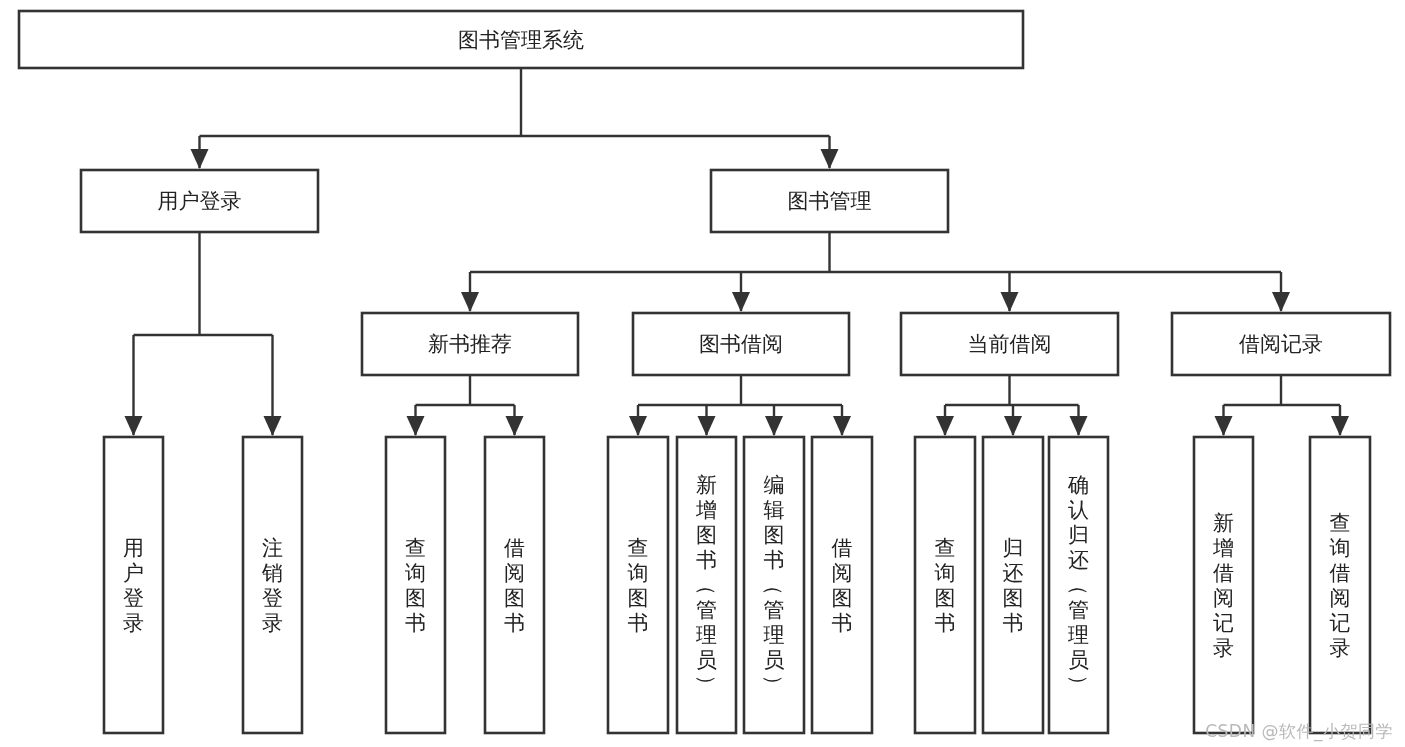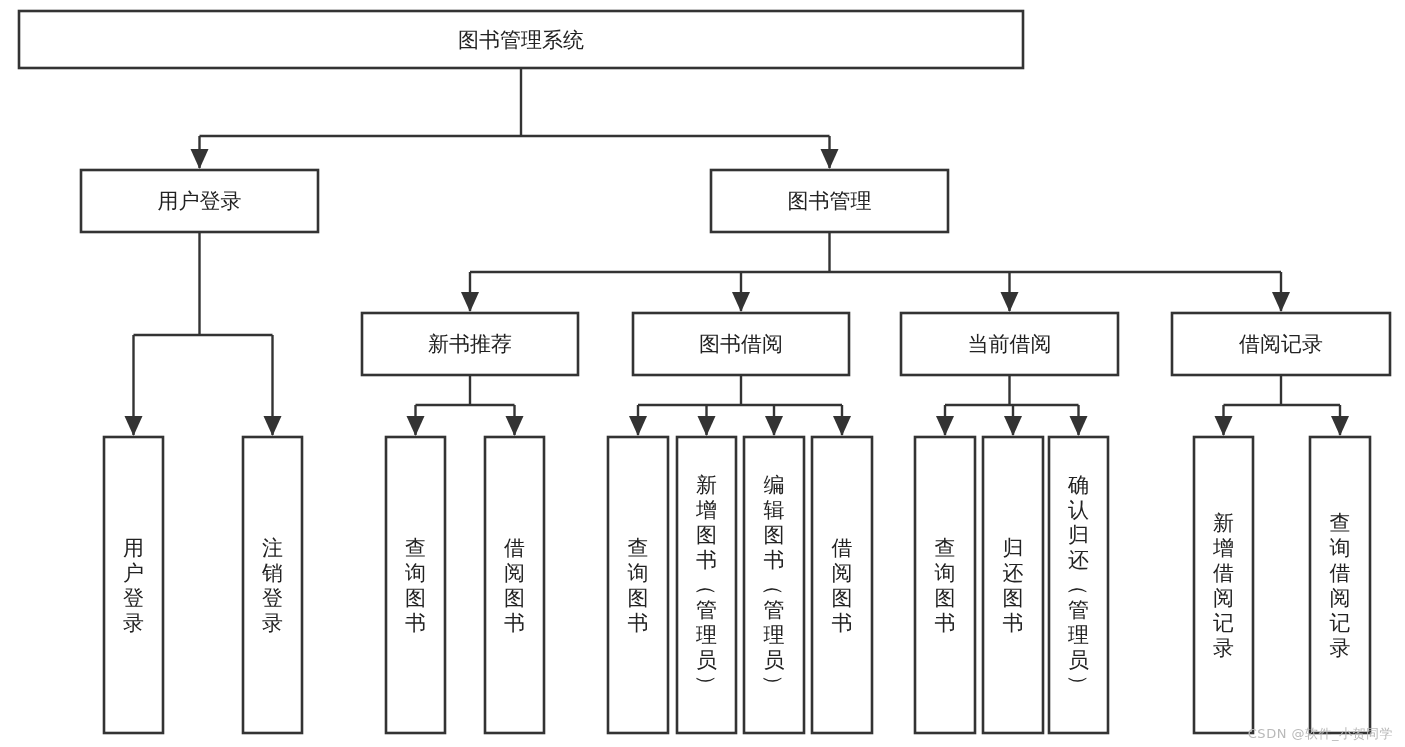--- a/index.html
+++ b/index.html
@@ -51,21 +51,21 @@
   }
   .edge-arrow {
     fill: #333333;
     stroke: none;
   }
   .watermark-text {
     position: absolute;
     right: 12px;
     bottom: 4px;
     font-family: "DejaVu Sans", "Liberation Sans", sans-serif;
-    font-size: 13px;
+    font-size: 17px;
     color: #b9b9b9;
     letter-spacing: 0.5px;
     white-space: nowrap;
     user-select: none;
     pointer-events: none;
   }
 </style>
 </head>
 <body>
 

